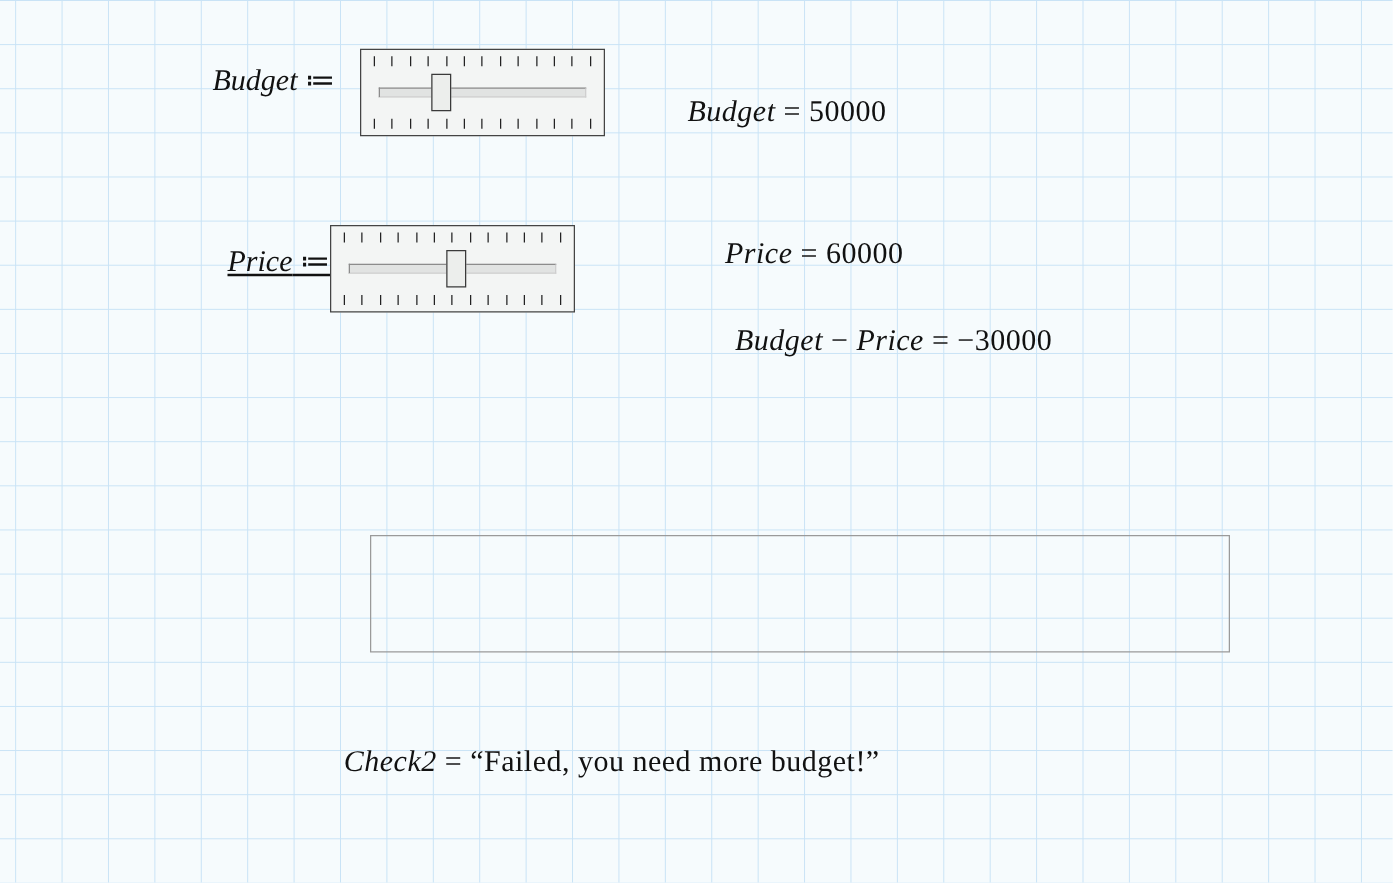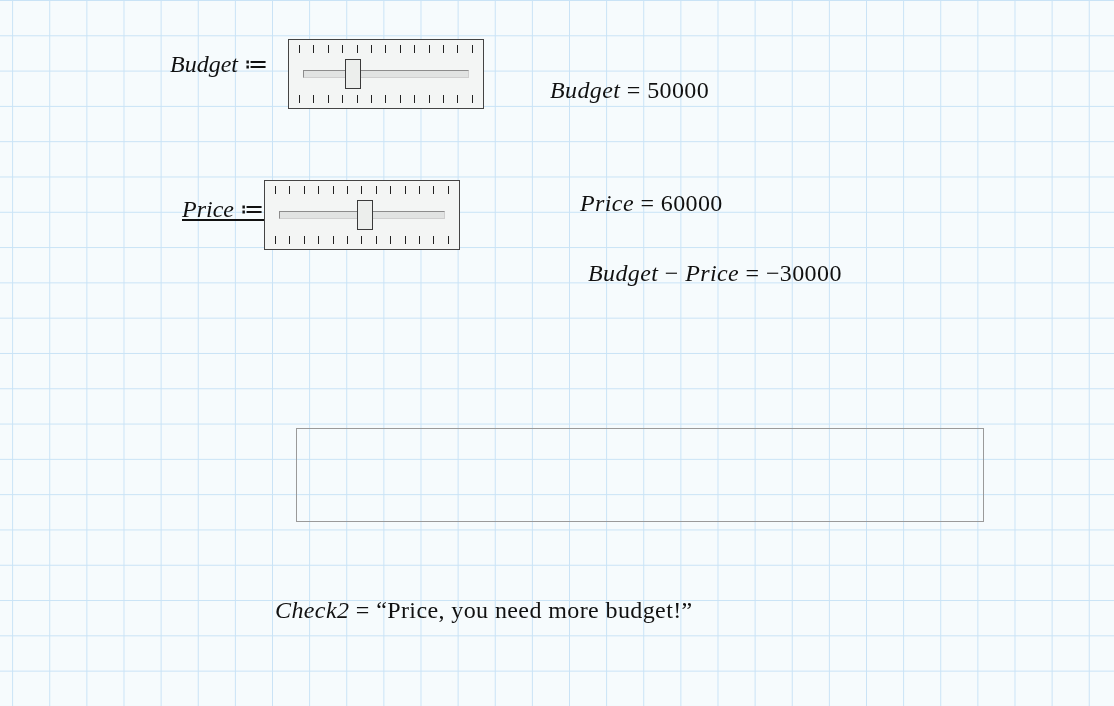--- a/index.html
+++ b/index.html
@@ -178,16 +178,16 @@
     <span> = </span>
     <span>−30000</span>
   </div>
 
 
   <div class="output-box" style="left:296px; top:428px; width:688px; height:94px;"></div>
 
   <div class="label eq" style="left:275px; top:597px;">
     <span class="math-var">Check2</span>
     <span> = </span>
-    <span>“Price, you need more budget!”</span>
+    <span>“Failed, you need more budget!”</span>
   </div>
 
 </div>
 
 </body></html>

